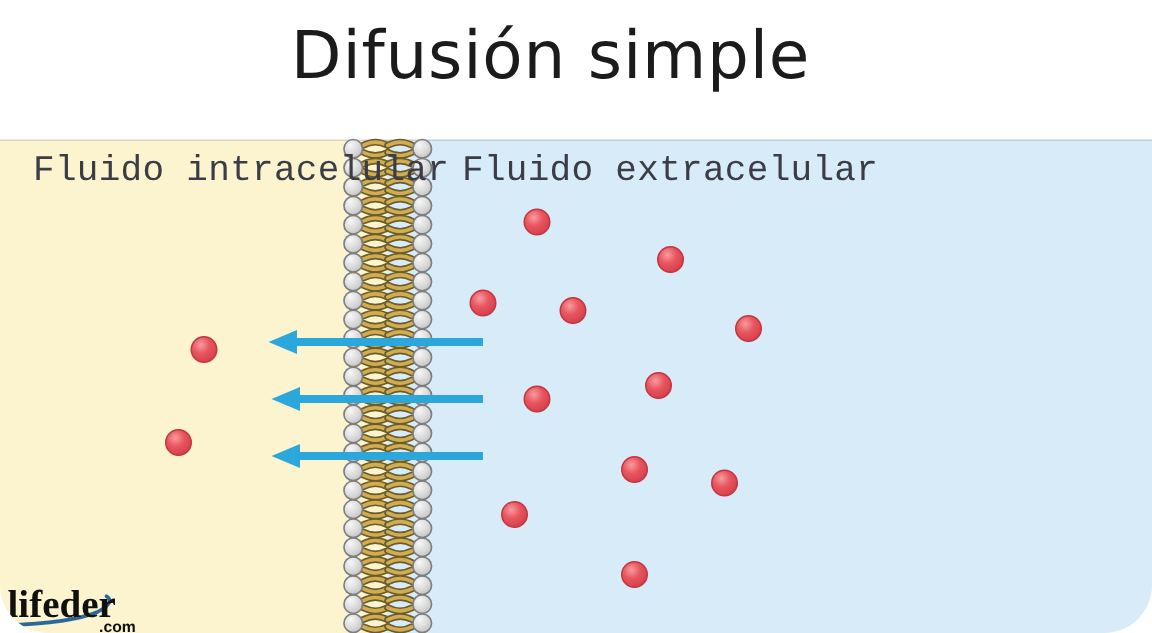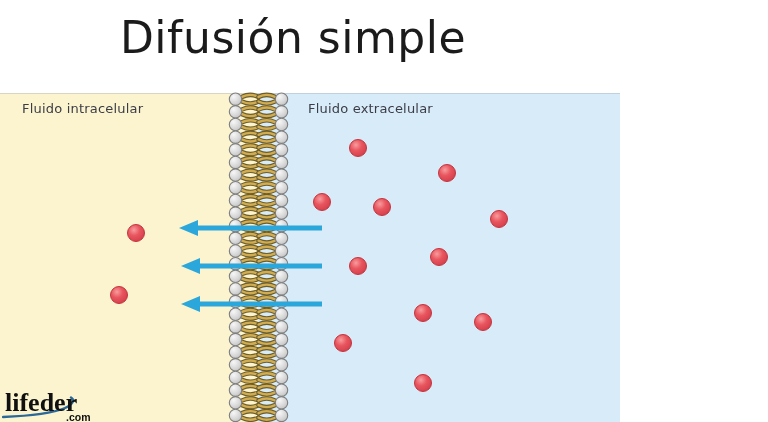--- a/index.html
+++ b/index.html
@@ -1,29 +1,29 @@
 <!DOCTYPE html>
 <html><head>
 <meta charset="utf-8">
 <style>
   html,body{margin:0;padding:0;background:#ffffff;}
   .stage{
-    position:relative;width:620px;height:422px;background:#ffffff;
-    overflow:hidden;font-family:"DejaVu Sans","Liberation Sans",sans-serif;
+    position:relative;width:768px;height:422px;background:#ffffff;
+    overflow:hidden;font-family:"DejaVu Sans","Liberation Sans",sans-serif;border-radius:32px;
   }
   .title{
     position:absolute;top:12px;left:0;width:100%;text-align:center;
     font-size:44px;font-weight:normal;color:#1b1b1b;letter-spacing:0.5px;
     transform:translateX(-17px);
   }
   .panel{position:absolute;top:93px;height:329px;border-top:1px solid rgba(150,160,165,0.35);}
   .panel-left{left:0;width:258px;background:#fbf4cf;}
   .panel-right{left:258px;width:510px;background:#d7ebf8;}
   .fluid-label{
-    position:absolute;top:101px;font-size:13px;color:#3c3c46;letter-spacing:0.2px;
+    position:absolute;top:101px;font-size:24px;color:#3c3c46;letter-spacing:0.2px;font-family:Liberation Mono, monospace;
   }
   .label-intra{left:22px;}
   .label-extra{left:308px;}
   .diagram-svg{position:absolute;left:0;top:0;width:768px;height:422px;}
   .logo-svg{position:absolute;left:2px;top:379px;width:120px;height:43px;}
   .logo-text{font-family:"Liberation Serif","DejaVu Serif",serif;font-weight:bold;font-size:26px;fill:#101010;}
   .logo-tld{font-family:"Liberation Sans","DejaVu Sans",sans-serif;font-weight:bold;font-size:10.5px;fill:#101010;}
 </style>
 </head>
 <body>

